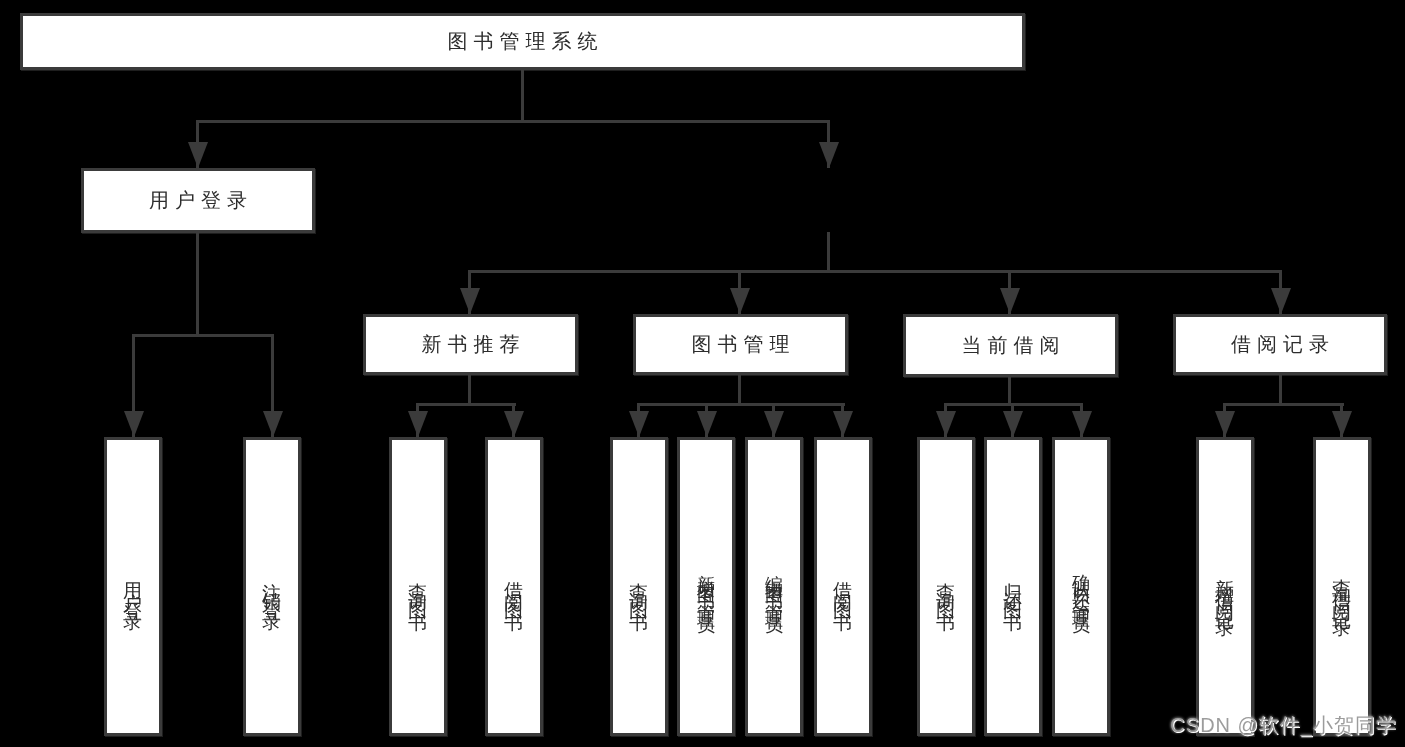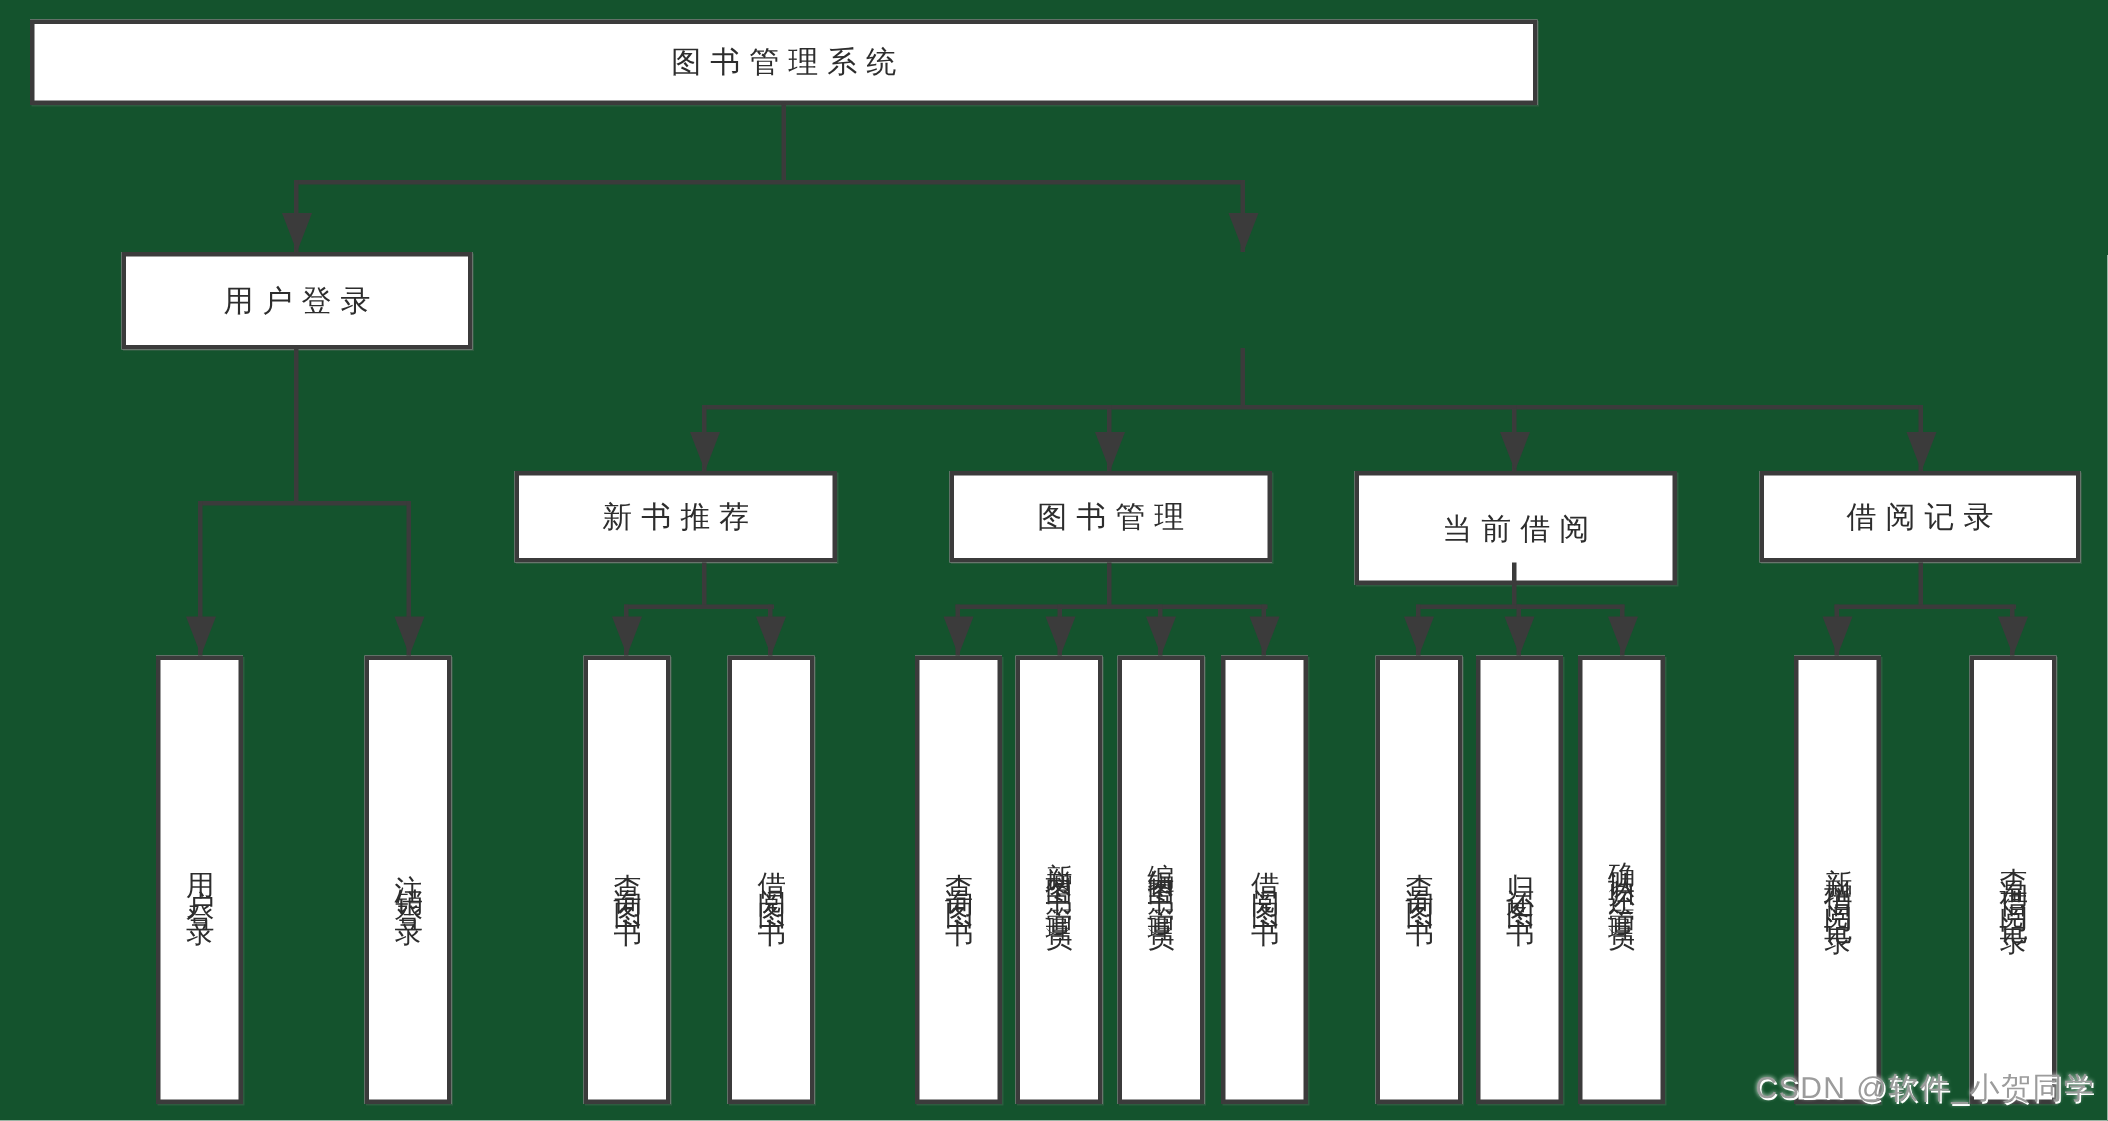--- a/index.html
+++ b/index.html
@@ -1,17 +1,17 @@
 <!DOCTYPE html>
 <html><head>
 <meta charset="utf-8">
 <style>
   html,body{margin:0;padding:0;background:#ffffff;}
   body{font-family:"Liberation Sans", sans-serif;}
-  .stage{position:relative;width:1405px;height:747px;background:#14532d;overflow:hidden;}
+  .stage{position:relative;width:1405px;height:747px;background:#000000;overflow:hidden;}
   .box{
     position:absolute;
     background:#ffffff;
     border:3px solid #3b3b3b;
     box-sizing:border-box;
     display:flex;
     align-items:center;
     justify-content:center;
     box-shadow:1px 1px 0 rgba(120,120,120,.25);
   }
@@ -61,27 +61,27 @@
 <div class="stage">
 
   <div class="box" style="left:20px;top:13px;width:1005px;height:57px;">
     <span class="hlabel">图书管理系统</span>
   </div>
 
   <div class="box" style="left:81px;top:168px;width:234px;height:65px;">
     <span class="hlabel">用户登录</span>
   </div>
 
-  <div class="box" style="left:343px;top:314px;width:215px;height:61px;">
+  <div class="box" style="left:363px;top:314px;width:215px;height:61px;">
     <span class="hlabel">新书推荐</span>
   </div>
   <div class="box" style="left:633px;top:314px;width:215px;height:61px;">
     <span class="hlabel">图书管理</span>
   </div>
-  <div class="box" style="left:903px;top:314px;width:215px;height:76px;">
+  <div class="box" style="left:903px;top:314px;width:215px;height:63px;">
     <span class="hlabel">当前借阅</span>
   </div>
   <div class="box" style="left:1173px;top:314px;width:214px;height:61px;">
     <span class="hlabel">借阅记录</span>
   </div>
 
   <div class="box" style="left:104px;top:437px;width:58px;height:299px;">
     <span class="vlabel">用户登录</span>
   </div>
   <div class="box" style="left:243px;top:437px;width:58px;height:299px;">

